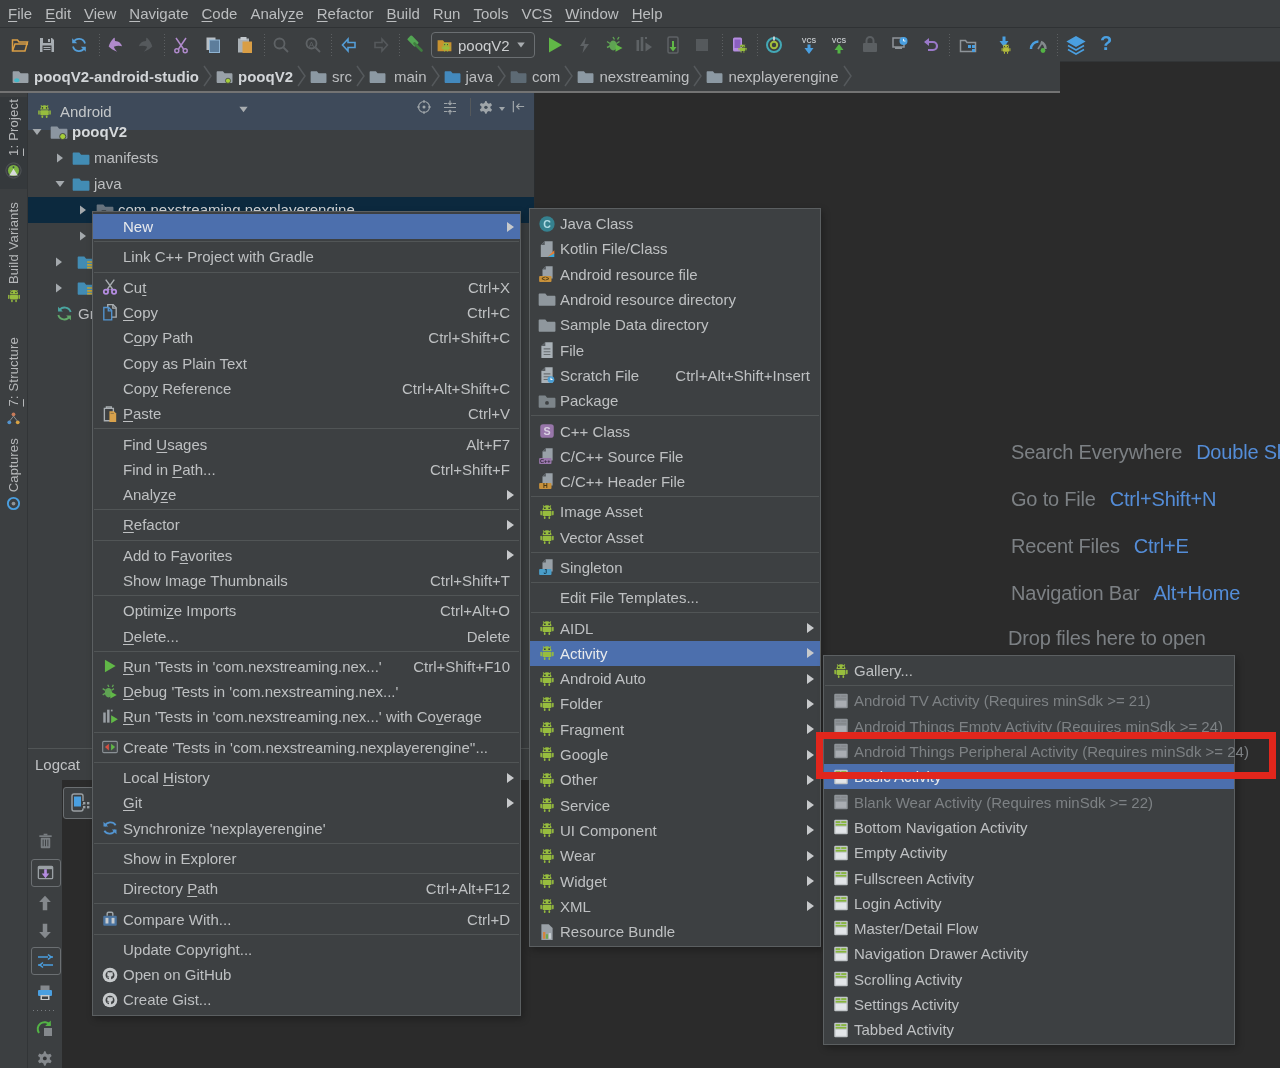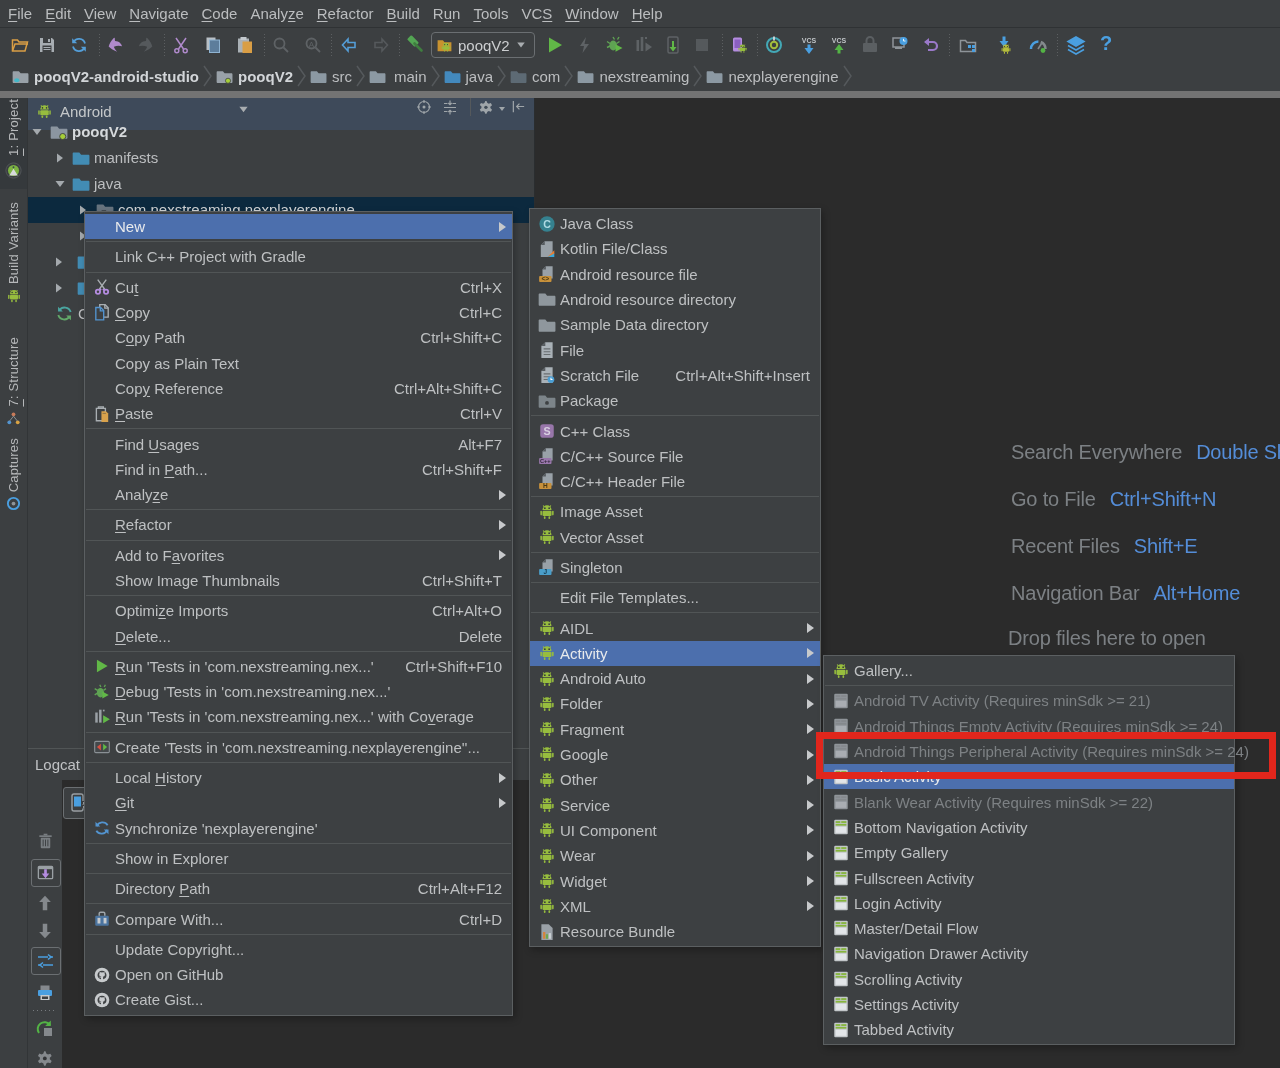--- a/index.html
+++ b/index.html
@@ -5,21 +5,21 @@
   body{width:1280px;height:1068px;overflow:hidden;position:relative;background:#2b2b2b;
        font-family:"Liberation Sans",sans-serif;color:#bcbec0;font-size:15px;
        -webkit-font-smoothing:antialiased}
   .abs{position:absolute}
   u{text-decoration:underline;text-underline-offset:2px}
   
   #menubar{left:0;top:0;width:1280px;height:27px;background:#3c3f41;border-bottom:1px solid #2f3234;
            display:flex;align-items:center;color:#bbbdbf;z-index:5}
   #menubar span{padding:0 6.5px}
   #toolbar{left:0;top:28px;width:1280px;height:33px;background:#3c3f41;border-bottom:1px solid #323537;z-index:5}
-  #crumbs{left:0;top:61px;width:1280px;height:30px;background:#3c3f41;border-bottom:7px solid #737373;
+  #crumbs{left:0;top:61px;width:1060px;height:30px;background:#3c3f41;border-bottom:2px solid #737373;
           display:flex;align-items:center;z-index:5}
   
   .chev{width:9px;height:22px;margin:0 4px}
   .bold{font-weight:bold;color:#d2d5d8}
   .tsep{position:absolute;top:6px;height:22px;width:1px;
         background-image:repeating-linear-gradient(#5c5f61 0 1px,transparent 1px 3px)}
   .tico{position:absolute;top:7px;width:20px;height:20px}
   
   #stripe{left:0;top:91px;width:27px;height:977px;background:#3c3f41;border-right:1px solid #323537;z-index:1}
   .vtab{position:absolute;left:0;width:27px;display:flex;flex-direction:column;align-items:center;color:#b6b8ba}
@@ -563,25 +563,25 @@
       <path fill="#53b345" d="M15.8 1.5v5.6h-5.6z"></path>
     </svg>
  <svg class="abs" style="left:8px;top:300px;width:19px;height:19px" viewBox="0 0 20 20">
       <path fill="#85898d" d="M10 3.5 11 6a4.5 4.5 0 0 1 1.5.9l2.6-.9 1.4 2.4-2 1.8a4.6 4.6 0 0 1 0 1.7l2 1.8-1.4 2.4-2.6-.9a4.5 4.5 0 0 1-1.5.9l-1 2.5H8.6l-1-2.5a4.5 4.5 0 0 1-1.5-.9l-2.6.9L2.1 13.6l2-1.8a4.6 4.6 0 0 1 0-1.7l-2-1.8 1.4-2.4 2.6.9A4.5 4.5 0 0 1 7.6 6l1-2.5z"></path>
       <circle cx="9.3" cy="11" r="2" fill="#313335"></circle>
     </svg>
 </div>
 
 <div class="hint" style="left:1011px;top:441px">Search Everywhere<b>Double Shift</b></div>
 <div class="hint" style="left:1011px;top:488px">Go to File<b>Ctrl+Shift+N</b></div>
-<div class="hint" style="left:1011px;top:535px">Recent Files<b>Shift+E</b></div>
+<div class="hint" style="left:1011px;top:535px">Recent Files<b>Ctrl+E</b></div>
 <div class="hint" style="left:1011px;top:582px">Navigation Bar<b>Alt+Home</b></div>
 <div class="hint" style="left:1008px;top:627px">Drop files here to open</div>
 
-<div id="cmenu" class="abs popup" style="left:84px;top:211px;width:429px">
+<div id="cmenu" class="abs popup" style="left:92px;top:211px;width:429px">
  <div class="mi msel">
       <span class="lbl">New</span>
       <span class="sub"></span>
     </div>
  <div class="msep"></div>
  <div class="mi">
       <span class="lbl">Link C++ Project with Gradle</span>
     </div>
  <div class="msep"></div>
  <div class="mi">
@@ -1017,21 +1017,21 @@
  <div class="mi">
       <svg class="micon" viewBox="0 0 16 16">
         <use href="#sy-act"></use>
       </svg>
       <span class="lbl">Bottom Navigation Activity</span>
     </div>
  <div class="mi">
       <svg class="micon" viewBox="0 0 16 16">
         <use href="#sy-act"></use>
       </svg>
-      <span class="lbl">Empty Gallery</span>
+      <span class="lbl">Empty Activity</span>
     </div>
  <div class="mi">
       <svg class="micon" viewBox="0 0 16 16">
         <use href="#sy-act"></use>
       </svg>
       <span class="lbl">Fullscreen Activity</span>
     </div>
  <div class="mi">
       <svg class="micon" viewBox="0 0 16 16">
         <use href="#sy-act"></use>

